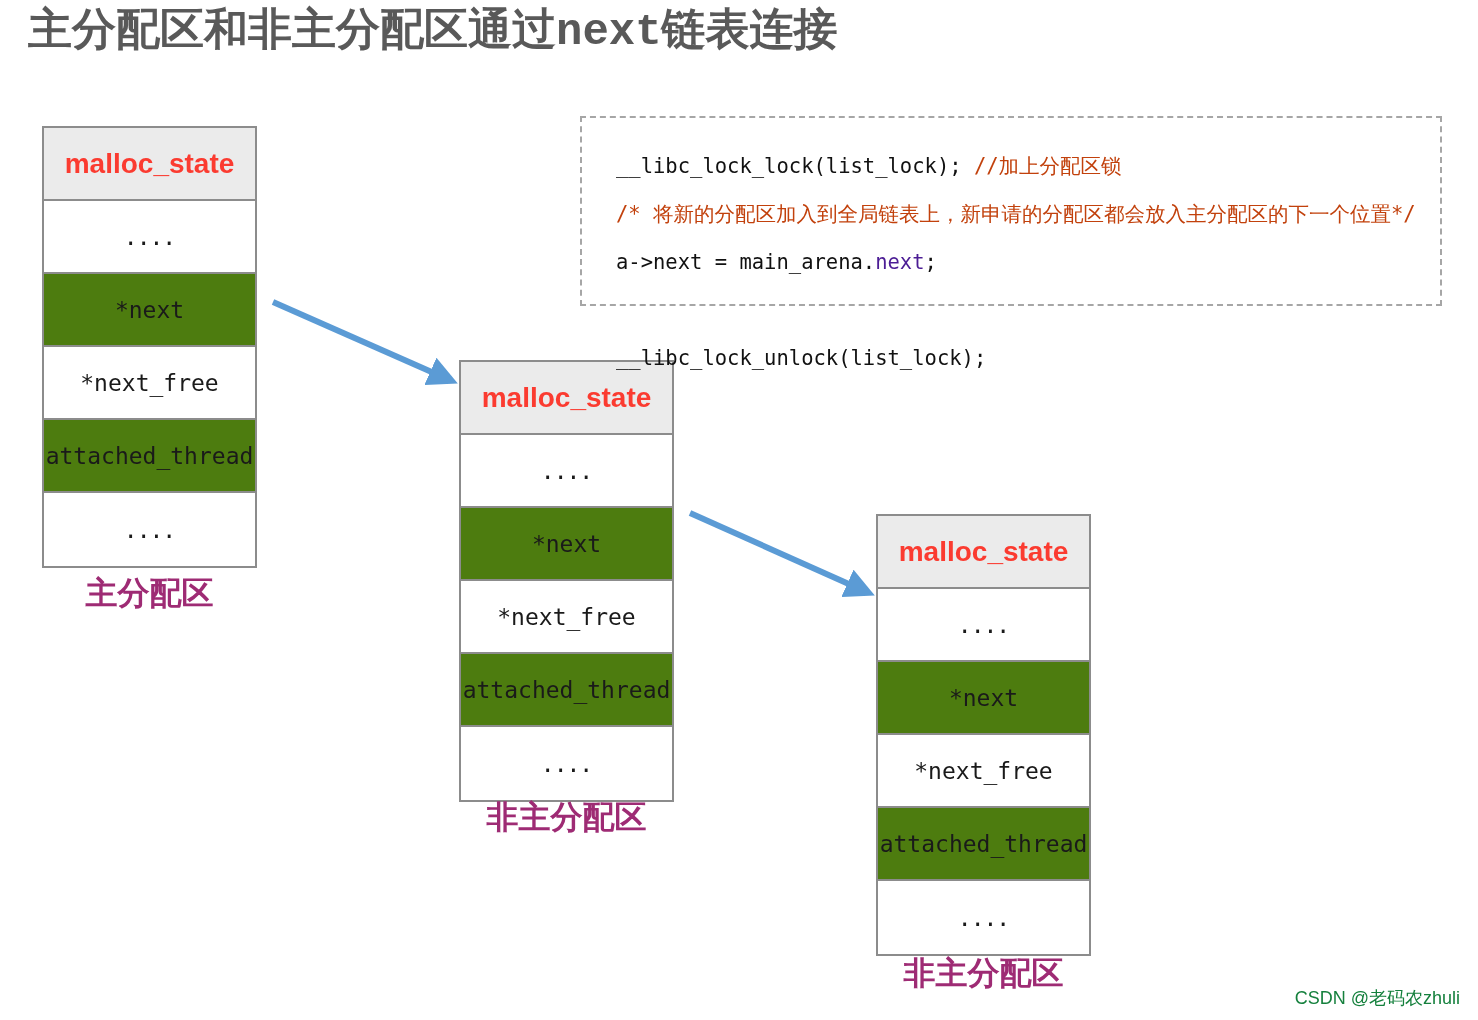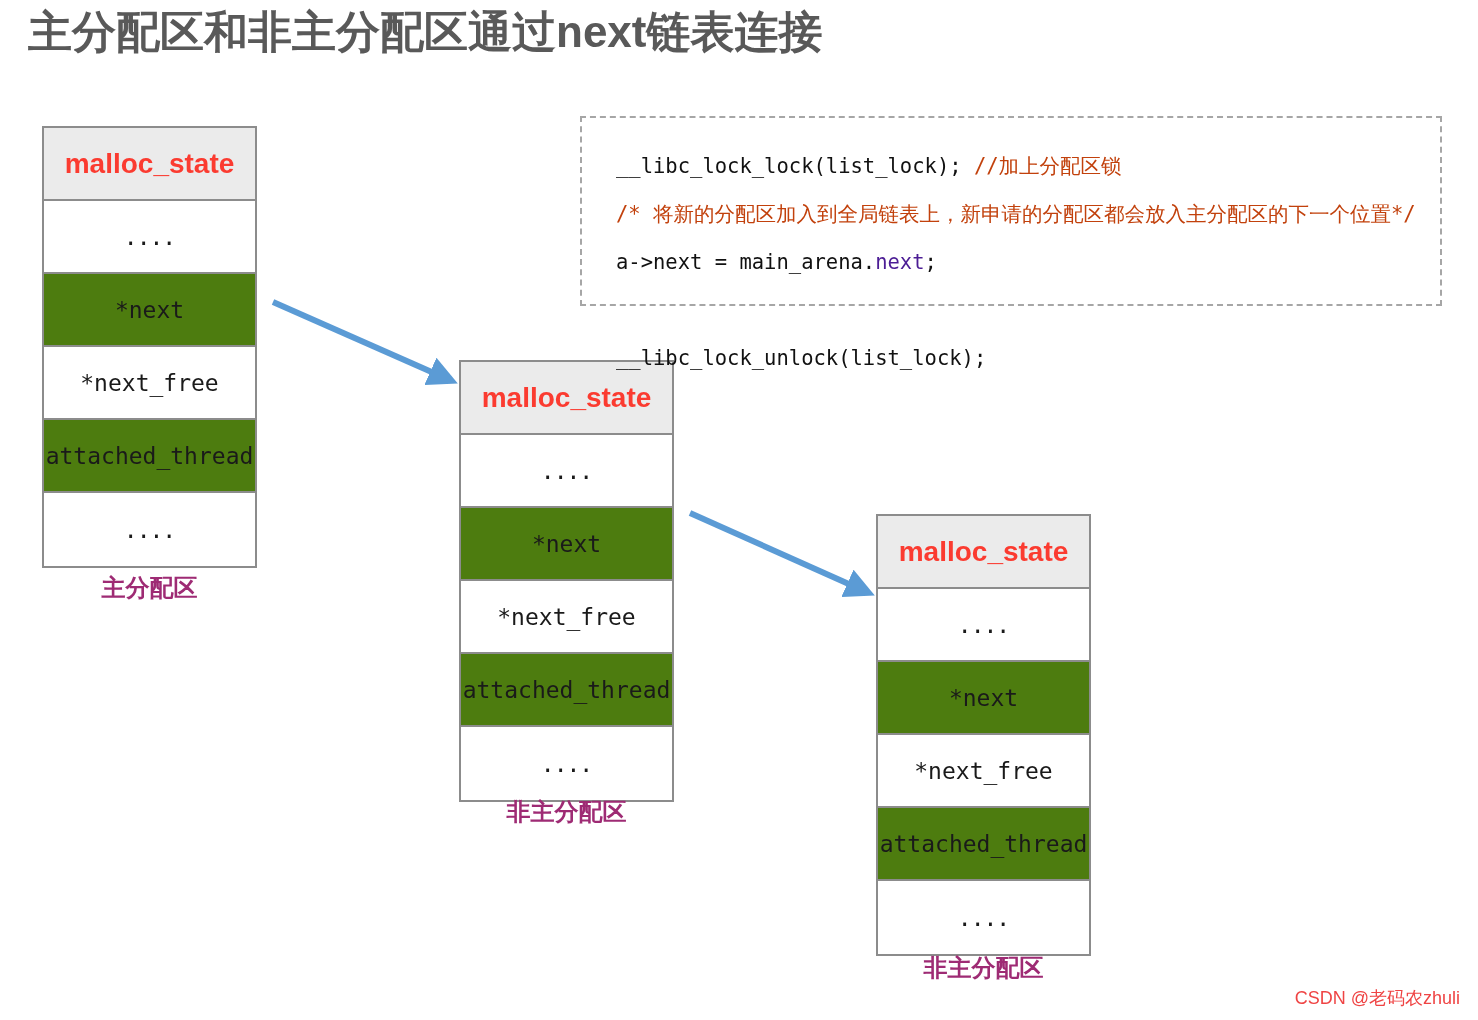--- a/index.html
+++ b/index.html
@@ -22,20 +22,21 @@
   .page-title {
     position: absolute;
     left: 28px;
     top: 6px;
     font-size: 44px;
     font-weight: bold;
     color: #595959;
     letter-spacing: 0px;
     white-space: nowrap;
     line-height: 1.2;
+    font-family: Liberation Mono, monospace;
   }
 
   
   .struct-table {
     position: absolute;
     border: 2px solid #8c8c8c;
     box-sizing: border-box;
     background: #ffffff;
     margin-top: 28px;
   }
@@ -63,21 +64,21 @@
   .struct-row.dots {
     font-family: "DejaVu Sans Mono", monospace;
     font-size: 23px;
     letter-spacing: -1px;
   }
 
   
   .arena-caption {
     position: absolute;
     font-family: "Liberation Sans", sans-serif;
-    font-size: 24px;
+    font-size: 32px;
     font-weight: bold;
     color: #9e2b74;
     white-space: nowrap;
     text-align: center;
   }
 
   
   .code-box {
     position: absolute;
     left: 580px;
@@ -112,21 +113,21 @@
     pointer-events: none;
   }
 
   
   .watermark {
     position: absolute;
     right: 18px;
     bottom: 10px;
     font-family: "Liberation Sans", sans-serif;
     font-size: 18px;
-    color: #ef4444;
+    color: #15803d;
     white-space: nowrap;
   }
 </style>
 </head>
 <body>
 
 <div id="canvas">
 
   <div class="page-title">主分配区和非主分配区通过next链表连接</div>
 

